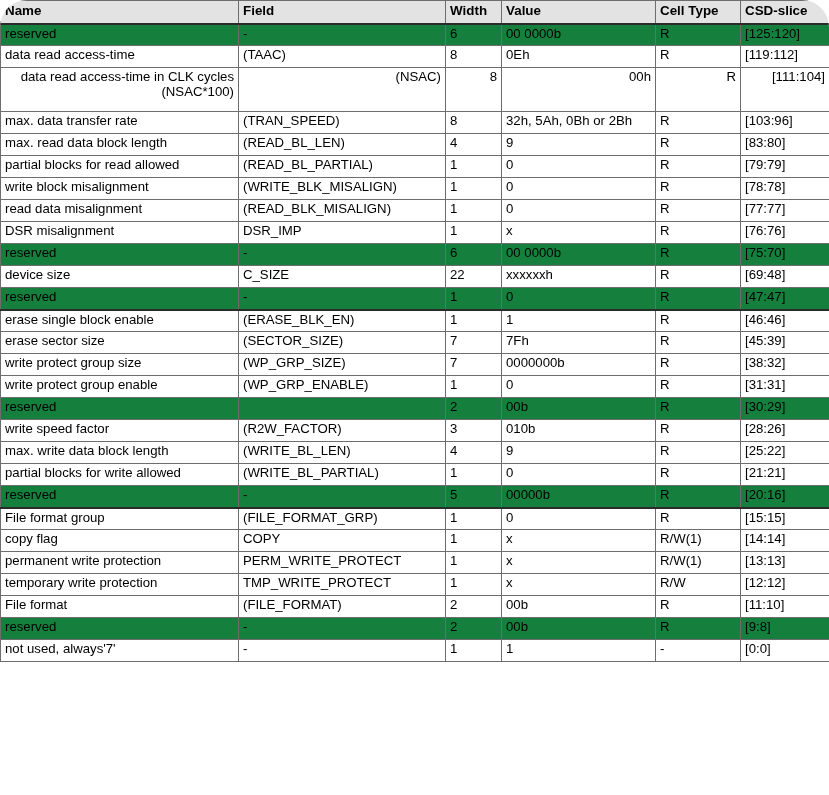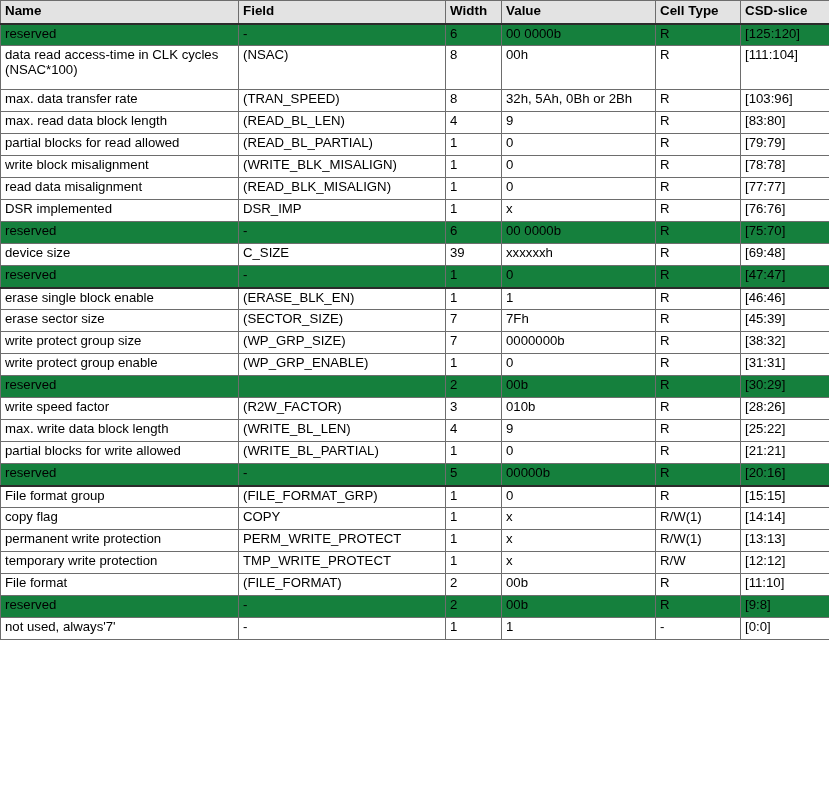--- a/index.html
+++ b/index.html
@@ -11,20 +11,21 @@
     font-family: "Liberation Sans", sans-serif;
     color: #000000;
     -webkit-font-smoothing: antialiased;
   }
   #csd-table-wrap {
     width: 829px;
     height: 795px;
     overflow: hidden;
     background: #ffffff;
     box-sizing: border-box;
+    border-radius: 27px;
   }
   table.csd {
     border-collapse: collapse;
     width: 829px;
     table-layout: fixed;
     font-size: 13.2px;
     line-height: 1.12;
   }
   table.csd col.c-name   { width: 238px; }
   table.csd col.c-field  { width: 207px; }
@@ -55,20 +56,21 @@
   }
   table.csd tbody tr.plain > td {
     background: #ffffff;
   }
   
   table.csd tbody tr.sect-end > td {
     border-bottom: 2px solid #2b2b2b;
   }
   table.csd tbody tr.tall > td {
     height: 44px;
+    text-align: right;
   }
 </style>
 </head>
 <body>
 
 <div id="csd-table-wrap">
   <table class="csd">
     <colgroup>
       <col class="c-name">
         <col class="c-field">
@@ -89,20 +91,28 @@
     </thead>
     <tbody id="csd-body">
         <tr class="shaded">
           <td>reserved</td>
           <td>-</td>
           <td>6</td>
           <td>00 0000b</td>
           <td>R</td>
           <td>[125:120]</td>
         </tr>
+        <tr class="plain">
+          <td>data read access-time</td>
+          <td>(TAAC)</td>
+          <td>8</td>
+          <td>0Eh</td>
+          <td>R</td>
+          <td>[119:112]</td>
+        </tr>
         <tr class="plain tall">
           <td>data read access-time in CLK cycles (NSAC*100)</td>
           <td>(NSAC)</td>
           <td>8</td>
           <td>00h</td>
           <td>R</td>
           <td>[111:104]</td>
         </tr>
         <tr class="plain">
           <td>max. data transfer rate</td>
@@ -138,39 +148,39 @@
         </tr>
         <tr class="plain">
           <td>read data misalignment</td>
           <td>(READ_BLK_MISALIGN)</td>
           <td>1</td>
           <td>0</td>
           <td>R</td>
           <td>[77:77]</td>
         </tr>
         <tr class="plain">
-          <td>DSR implemented</td>
+          <td>DSR misalignment</td>
           <td>DSR_IMP</td>
           <td>1</td>
           <td>x</td>
           <td>R</td>
           <td>[76:76]</td>
         </tr>
         <tr class="shaded">
           <td>reserved</td>
           <td>-</td>
           <td>6</td>
           <td>00 0000b</td>
           <td>R</td>
           <td>[75:70]</td>
         </tr>
         <tr class="plain">
           <td>device size</td>
           <td>C_SIZE</td>
-          <td>39</td>
+          <td>22</td>
           <td>xxxxxxh</td>
           <td>R</td>
           <td>[69:48]</td>
         </tr>
         <tr class="shaded sect-end">
           <td>reserved</td>
           <td>-</td>
           <td>1</td>
           <td>0</td>
           <td>R</td>

